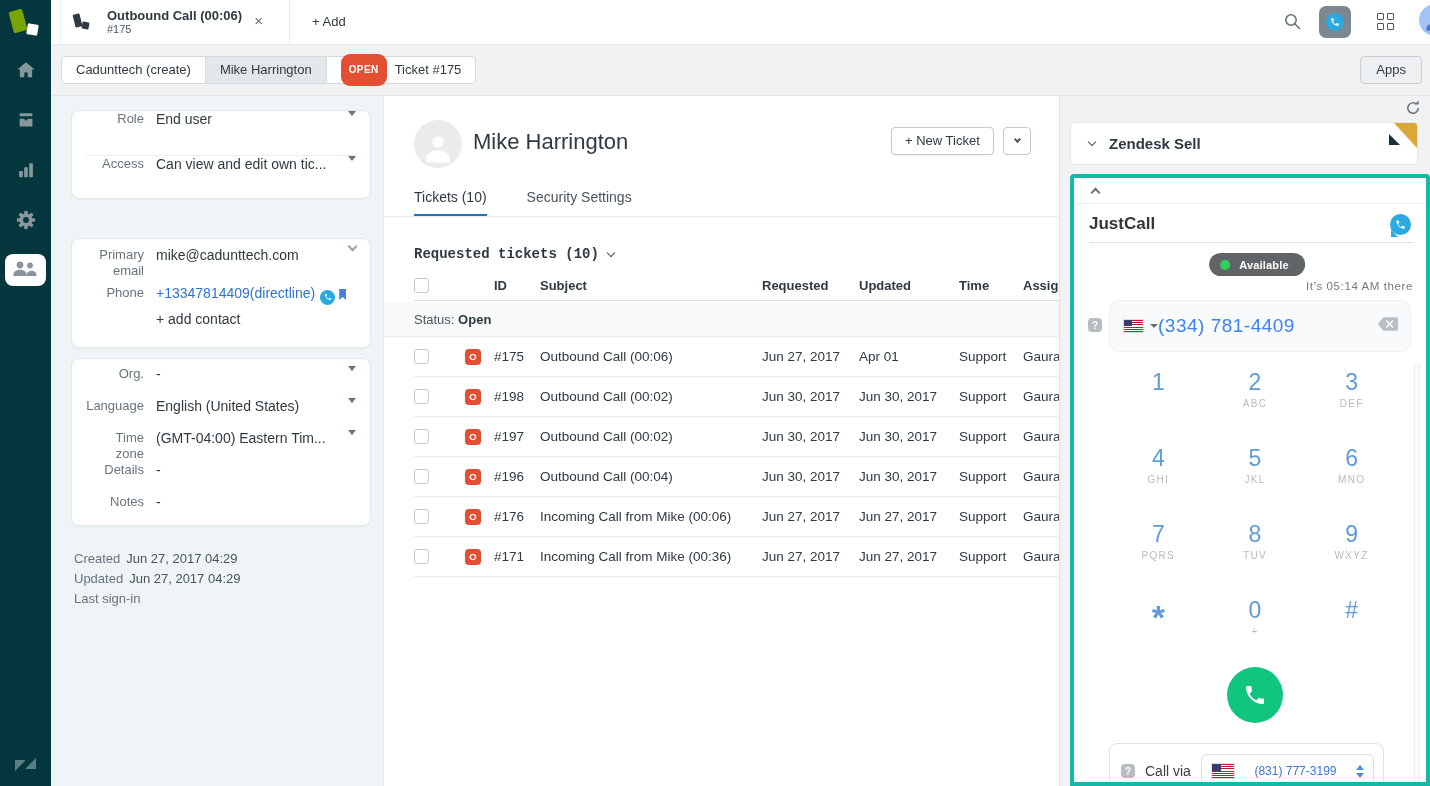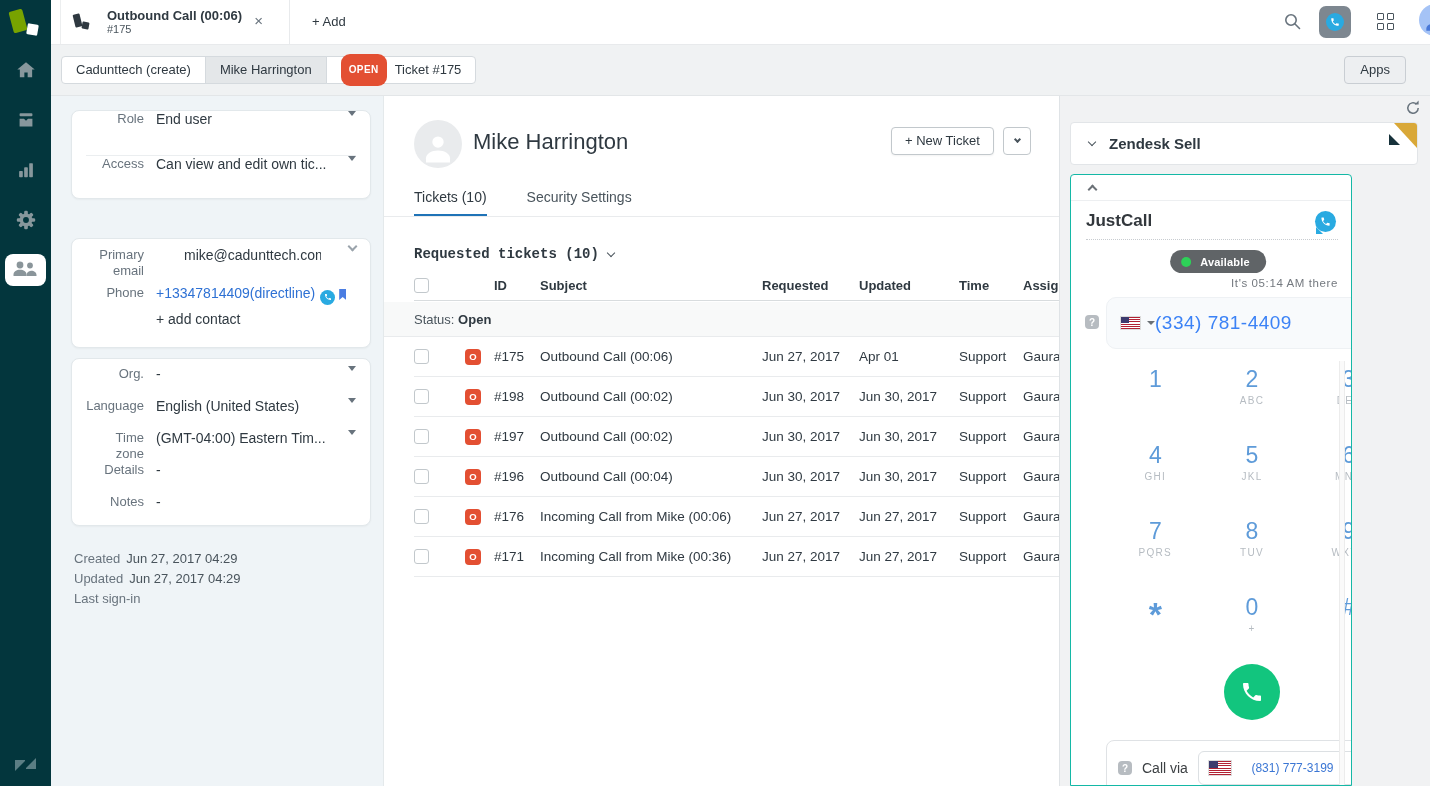--- a/index.html
+++ b/index.html
@@ -31,21 +31,21 @@
   .tb-avatar { position:absolute; left:1368px; top:4px; width:32px; height:32px; border-radius:50%; background:#a5c3f6; overflow:hidden; display:flex; align-items:center; justify-content:center; cursor:pointer; }
 
   
   #crumbbar { position:absolute; left:51px; top:45px; width:1379px; height:51px; background:#f0f2f3; border-bottom:1px solid #e3e6e8; }
   .crumbs { position:absolute; left:10px; top:11px; display:flex; }
   .crumb { background:#fff; border:1px solid #d5dade; height:28px; line-height:26px; padding:0 14px; font-size:13px; color:#2f3941; margin-left:-1px; display:flex; align-items:center; cursor:pointer; white-space:nowrap; }
   .crumb.first { border-radius:4px 0 0 4px; margin-left:0; }
   .crumb.active { background:#e4e7e9; }
   .crumb.last { border-radius:0 4px 4px 0; }
   .open-badge { background:#e34f32; color:#fff; font-size:10px; font-weight:bold; letter-spacing:.4px; padding:3px 8px; border-radius:9px; margin-right:8px; }
-  .apps-btn { position:absolute; right:24px; top:11px; height:28px; line-height:26px; padding:0 15px; background:#edeff1; border:1px solid #c9ced3; border-radius:4px; font-size:13px; cursor:pointer; }
+  .apps-btn { position:absolute; right:8px; top:11px; height:28px; line-height:26px; padding:0 15px; background:#edeff1; border:1px solid #c9ced3; border-radius:4px; font-size:13px; cursor:pointer; }
 
   
   #profile { position:absolute; left:51px; top:96px; width:332px; height:690px; background:#eff4f7; }
   .pcard { position:absolute; left:20px; width:300px; background:#fff; border:1px solid #e2e8eb; border-radius:8px; box-shadow:0 1px 2px rgba(0,0,0,.04); }
   .prow { display:flex; align-items:flex-start; padding:0 14px; position:relative; }
   .plabel { width:58px; text-align:right; font-size:13px; color:#68737d; flex:none; line-height:16px; }
   .pvalue { margin-left:12px; font-size:14px; color:#2f3941; flex:1; white-space:nowrap; overflow:hidden; }
   .caret-dn { width:0; height:0; border-left:4px solid transparent; border-right:4px solid transparent; border-top:5px solid #68737d; flex:none; cursor:pointer; }
   .divline { border-top:1px solid #ebeef0; margin:0 14px; }
   .linkblue { color:#2e71d4; }
@@ -80,21 +80,21 @@
   .trow { height:40px; border-bottom:1px solid #e9ebed; font-size:13.5px; cursor:pointer; }
   .obadge { width:16px; height:16px; background:#e34f32; border-radius:4px; color:#fff; font-size:9.5px; font-weight:bold; display:flex; align-items:center; justify-content:center; margin-left:15px; }
 
   
   #rightpanel { position:absolute; left:1060px; top:96px; width:370px; height:690px; background:#f1f2f3; }
   .refresh-ic { position:absolute; right:9px; top:4px; cursor:pointer; }
   .sellcard { position:absolute; left:10px; top:26px; width:348px; height:43px; background:#fff; border:1px solid #e2e5e8; border-radius:4px; overflow:hidden; cursor:pointer; }
   .sell-chev { position:absolute; left:18px; top:16px; width:6px; height:6px; border-right:1.8px solid #49545c; border-bottom:1.8px solid #49545c; transform:rotate(45deg); }
   .sell-title { position:absolute; left:38px; top:12px; font-size:15px; font-weight:bold; }
   .sell-logo { position:absolute; right:0; top:0; }
-  .jccard { position:absolute; left:10px; top:78px; width:282px; bottom:0; background:#fff; border:1px solid #14b8a6; border-radius:4px 4px 0 0; overflow:hidden; }
+  .jccard { position:absolute; left:10px; top:78px; width:360px; bottom:0; background:#fff; border:4px solid #14b8a6; border-radius:4px 4px 0 0; overflow:hidden; }
   .jc-collapse { position:absolute; left:0; right:0; top:0; height:26px; border-bottom:1px solid #edeff1; cursor:pointer; }
   .chev-up { position:absolute; left:18px; top:11px; width:7px; height:7px; border-left:2px solid #6b7177; border-top:2px solid #6b7177; transform:rotate(45deg); }
   .jc-title { position:absolute; left:15px; top:36px; font-size:17px; font-weight:bold; color:#32373c; }
   .jc-bubble { position:absolute; right:15px; top:36px; width:21px; height:21px; border-radius:50%; background:#29aae1; display:flex; align-items:center; justify-content:center; }
   .jc-bubble::after { content:""; position:absolute; left:1px; bottom:-2px; width:7px; height:7px; background:#29aae1; clip-path:polygon(0 100%,100% 0,100% 100%); transform:scaleX(-1); }
   .jc-dotted { position:absolute; left:15px; right:13px; top:64px; border-top:1px dotted #c8ccd0; }
   .status-pill { position:absolute; top:75px; left:calc(50% + 7px); transform:translateX(-50%); background:#606467; border-radius:12px; height:23px; display:flex; align-items:center; padding:0 16px 0 11px; cursor:pointer; }
   .status-dot { width:10px; height:10px; border-radius:50%; background:#2ed158; margin-right:9px; }
   .status-txt { color:#fff; font-size:11px; font-weight:bold; letter-spacing:.2px; }
   .timenote { position:absolute; right:13px; top:102px; font-size:11.5px; color:#74797f; letter-spacing:.6px; }
@@ -248,21 +248,21 @@
     </div>
     <div class="divline"></div>
     <div class="prow" style="height:43px;">
       <span class="plabel">Access</span>
       <span class="pvalue">Can view and edit own tic...</span>
       <span class="caret-dn"></span>
     </div>
   </div>
 
   <div class="pcard" style="top:142px; height:110px;">
-    <div class="prow" style="height:46px; padding-top:8px;gap:28px;">
+    <div class="prow" style="height:46px; padding-top:8px;">
       <span class="plabel">Primary email</span>
       <span class="pvalue">mike@cadunttech.com</span>
       <span class="chev" style="margin-top:-4px;"></span>
     </div>
     <div class="prow" style="height:26px;">
       <span class="plabel">Phone</span>
       <span class="pvalue linkblue"><span>+13347814409(directline)</span><span class="phone-ic">
             <svg width="8" height="8" viewBox="0 0 24 24">
               <path fill="#fff" d="M6.62 10.79c1.44 2.83 3.76 5.14 6.59 6.59l2.2-2.2c.27-.27.67-.36 1.02-.24 1.12.37 2.33.57 3.57.57.55 0 1 .45 1 1V20c0 .55-.45 1-1 1-9.39 0-17-7.61-17-17 0-.55.45-1 1-1h3.5c.55 0 1 .45 1 1 0 1.25.2 2.45.57 3.57.11.35.03.74-.25 1.02l-2.2 2.2z"></path>
             </svg>

